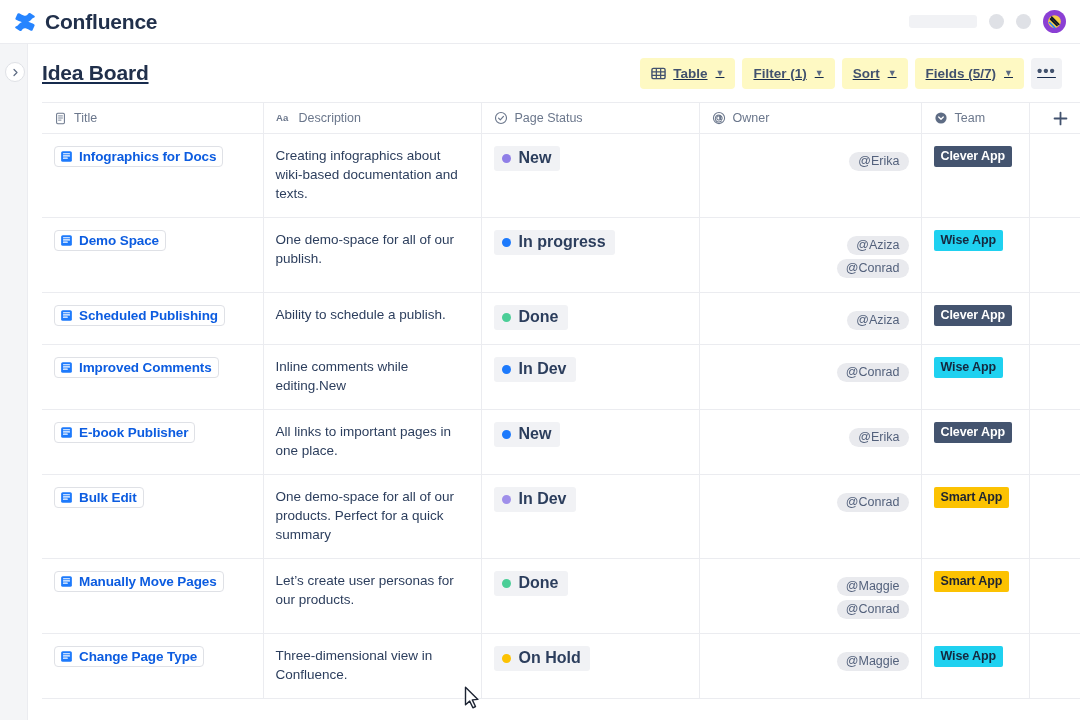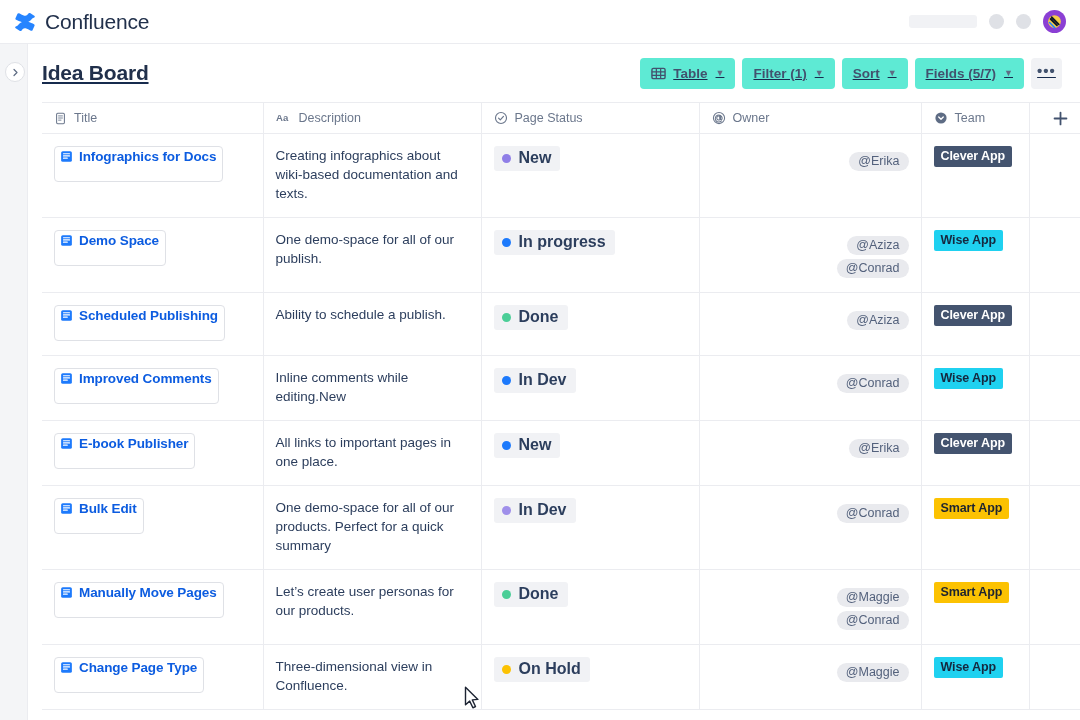--- a/index.html
+++ b/index.html
@@ -16,21 +16,21 @@
   .topbar {
     position: absolute; top: 0; left: 0;
     width: 1080px; height: 44px;
     background: #ffffff;
     border-bottom: 1px solid #ebecf0;
     display: flex; align-items: center;
   }
   .brand { display: flex; align-items: center; gap: 9px; margin-left: 14px; }
   .brand-logo { width: 22px; height: 22px; display: block; }
   .brand-name {
-    font-size: 21px; font-weight: 400; letter-spacing: -0.2px;
+    font-size: 21px; font-weight: 700; letter-spacing: -0.2px;
     color: #21304b;
   }
   .topbar-right {
     margin-left: auto; display: flex; align-items: center; gap: 12px;
     margin-right: 14px;
   }
   .search-stub {
     width: 68px; height: 13px; border-radius: 3px; background: #f1f2f5;
   }
   .icon-dot { width: 15px; height: 15px; border-radius: 50%; background: #dfe1e6; }
@@ -63,21 +63,21 @@
   .page-head {
     display: flex; align-items: center;
     height: 58px; padding: 0 18px 0 14px; text-decoration: underline;
   }
   .page-title { font-size: 21px; font-weight: 600; color: #21304b; letter-spacing: -0.2px; }
 
   .toolbar { margin-left: auto; display: flex; align-items: center; gap: 7px; }
   .tb-btn {
     display: flex; align-items: center; gap: 7px;
     height: 31px; padding: 0 11px;
-    background: #5eead4; border: none; border-radius: 4px;
+    background: #fef9c3; border: none; border-radius: 4px;
     font-family: inherit; font-size: 13.5px; font-weight: 600; color: #42526e;
     cursor: pointer; white-space: nowrap;
   }
   .tb-btn .chev { font-size: 9px; color: #5e6c84; margin-left: 1px; }
   .tb-more {
     width: 31px; height: 31px; background: #f1f2f5; border: none; border-radius: 4px;
     color: #42526e; font-size: 15px; font-weight: 700; letter-spacing: 1px;
     display: flex; align-items: center; justify-content: center;
     cursor: pointer; padding-bottom: 5px;
   }
@@ -111,21 +111,21 @@
   .add-col {
     display: flex; align-items: center; justify-content: center;
     height: 30px; color: #42526e; font-size: 20px; font-weight: 400;
     cursor: pointer; line-height: 1;
   }
 
   td.cell { padding: 12px 12px 14px 12px; }
 
   .title-chip {
     display: inline-flex; align-items: center; gap: 6px;
-    padding: 2px 6px 17px 5px;
+    padding: 2px 6px 2px 5px;
     border: 1px solid #dfe1e6; border-radius: 4px;
     background: #ffffff; cursor: pointer;
   }
   .title-chip .t-ico { flex: 0 0 auto; display: flex; }
   .title-chip .t-txt {
     font-size: 13.5px; font-weight: 700; color: #0c5ce0; letter-spacing: -0.1px;
   }
 
   .desc { font-size: 13.5px; line-height: 19px; color: #2c3e5d; }
 

